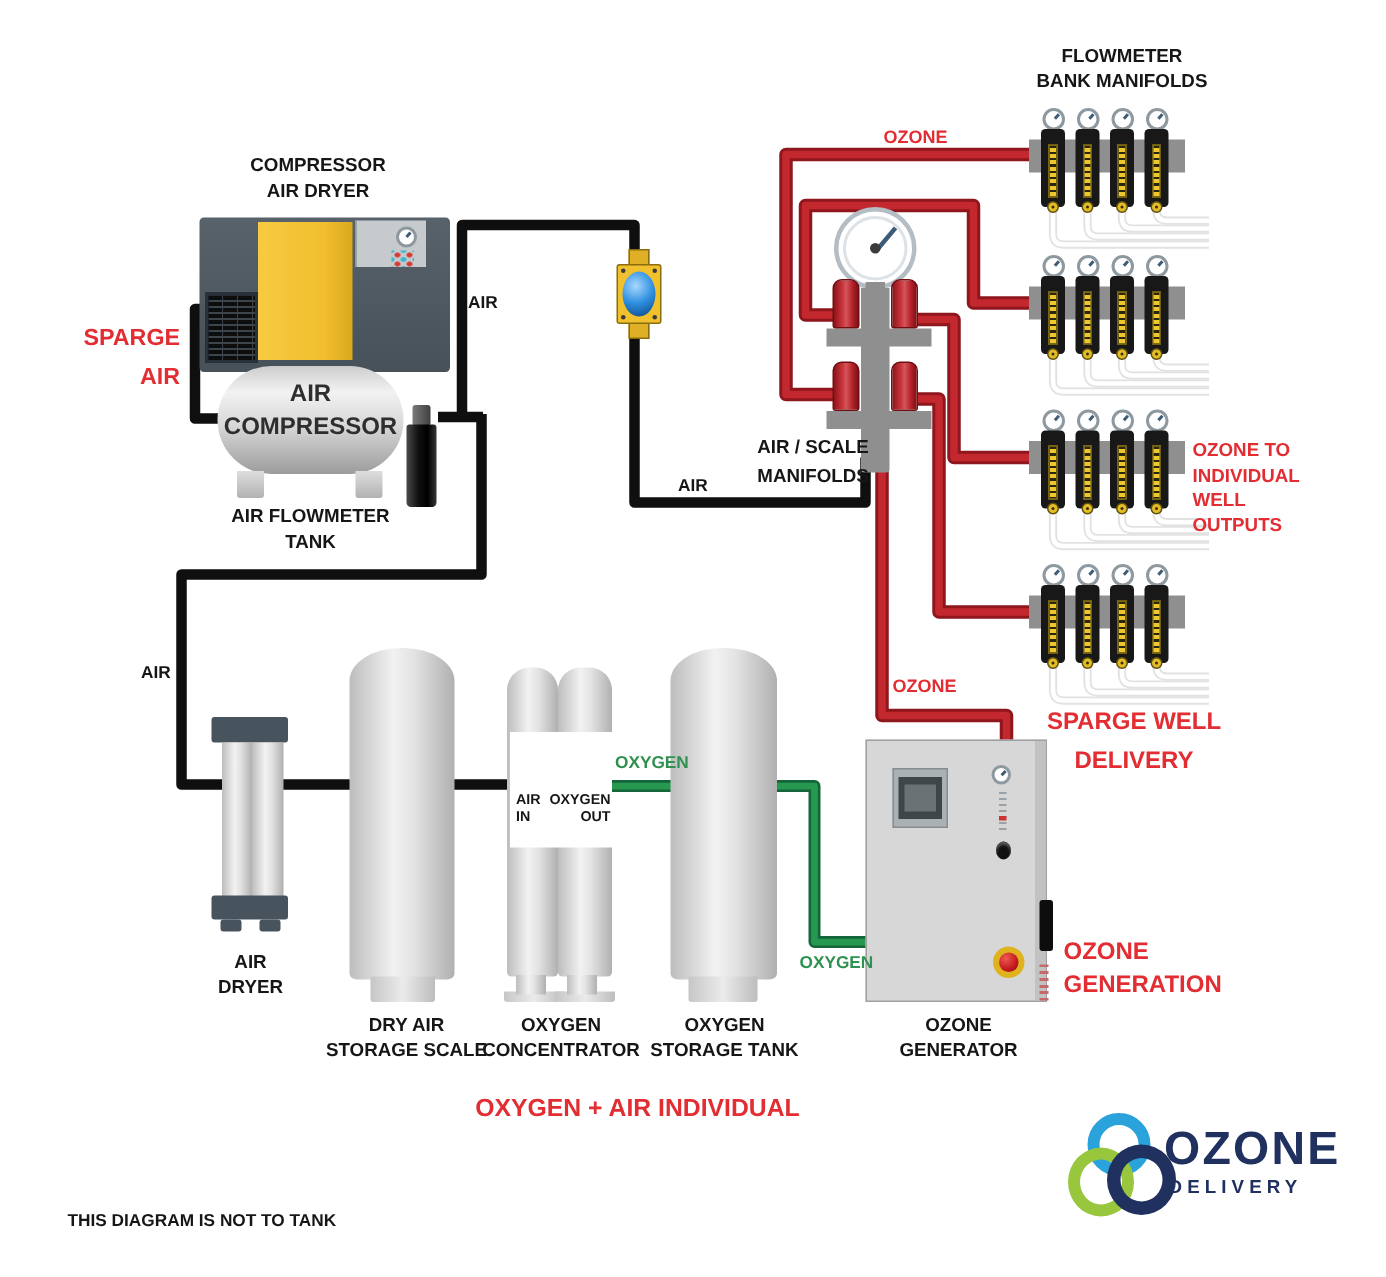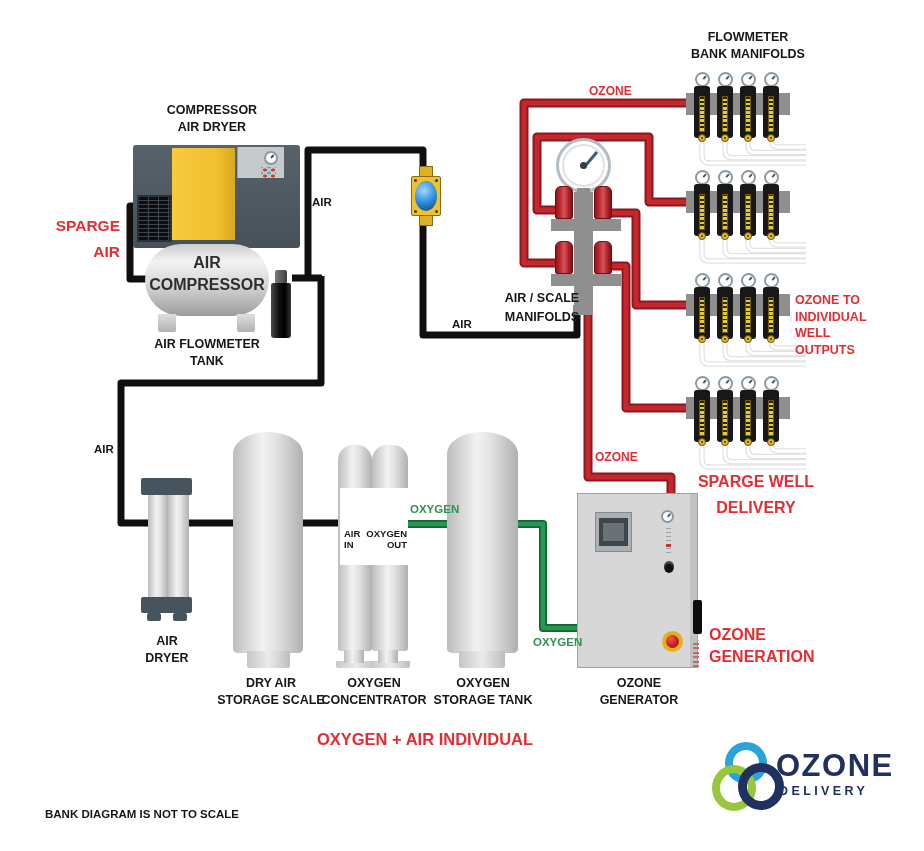--- a/index.html
+++ b/index.html
@@ -386,21 +386,21 @@
 DRYER</div>
   <div class="lbl" style="left:196px;top:675px;width:150px;">DRY AIR
 STORAGE SCALE</div>
   <div class="lbl" style="left:299px;top:675px;width:150px;">OXYGEN
 CONCENTRATOR</div>
   <div class="lbl" style="left:408px;top:675px;width:150px;">OXYGEN
 STORAGE TANK</div>
   <div class="lbl" style="left:564px;top:675px;width:150px;">OZONE
 GENERATOR</div>
   <div class="lbl red" style="left:270px;top:731px;width:310px;font-size:16.5px;">OXYGEN + AIR INDIVIDUAL</div>
-  <div class="lbl la nowrap" style="left:45px;top:806px;font-size:11.5px;">BANK DIAGRAM IS NOT TO SCALE</div>
+  <div class="lbl la nowrap" style="left:45px;top:806px;font-size:11.5px;">THIS DIAGRAM IS NOT TO TANK</div>
 
   <div class="ring" style="left:725px;top:742px;width:42px;height:42px;border:8px solid #2aa3dc;"></div>
   <div class="ring" style="left:712px;top:765px;width:44px;height:46px;border:8px solid #98c63d;"></div>
   <div class="ring" style="left:738px;top:763px;width:46px;height:47px;border:9px solid #20305f;"></div>
   <div class="lbl la nowrap logo-brand">OZONE</div>
   <div class="lbl la nowrap logo-sub">DELIVERY</div>
 
 </div>
 
 </body></html>

